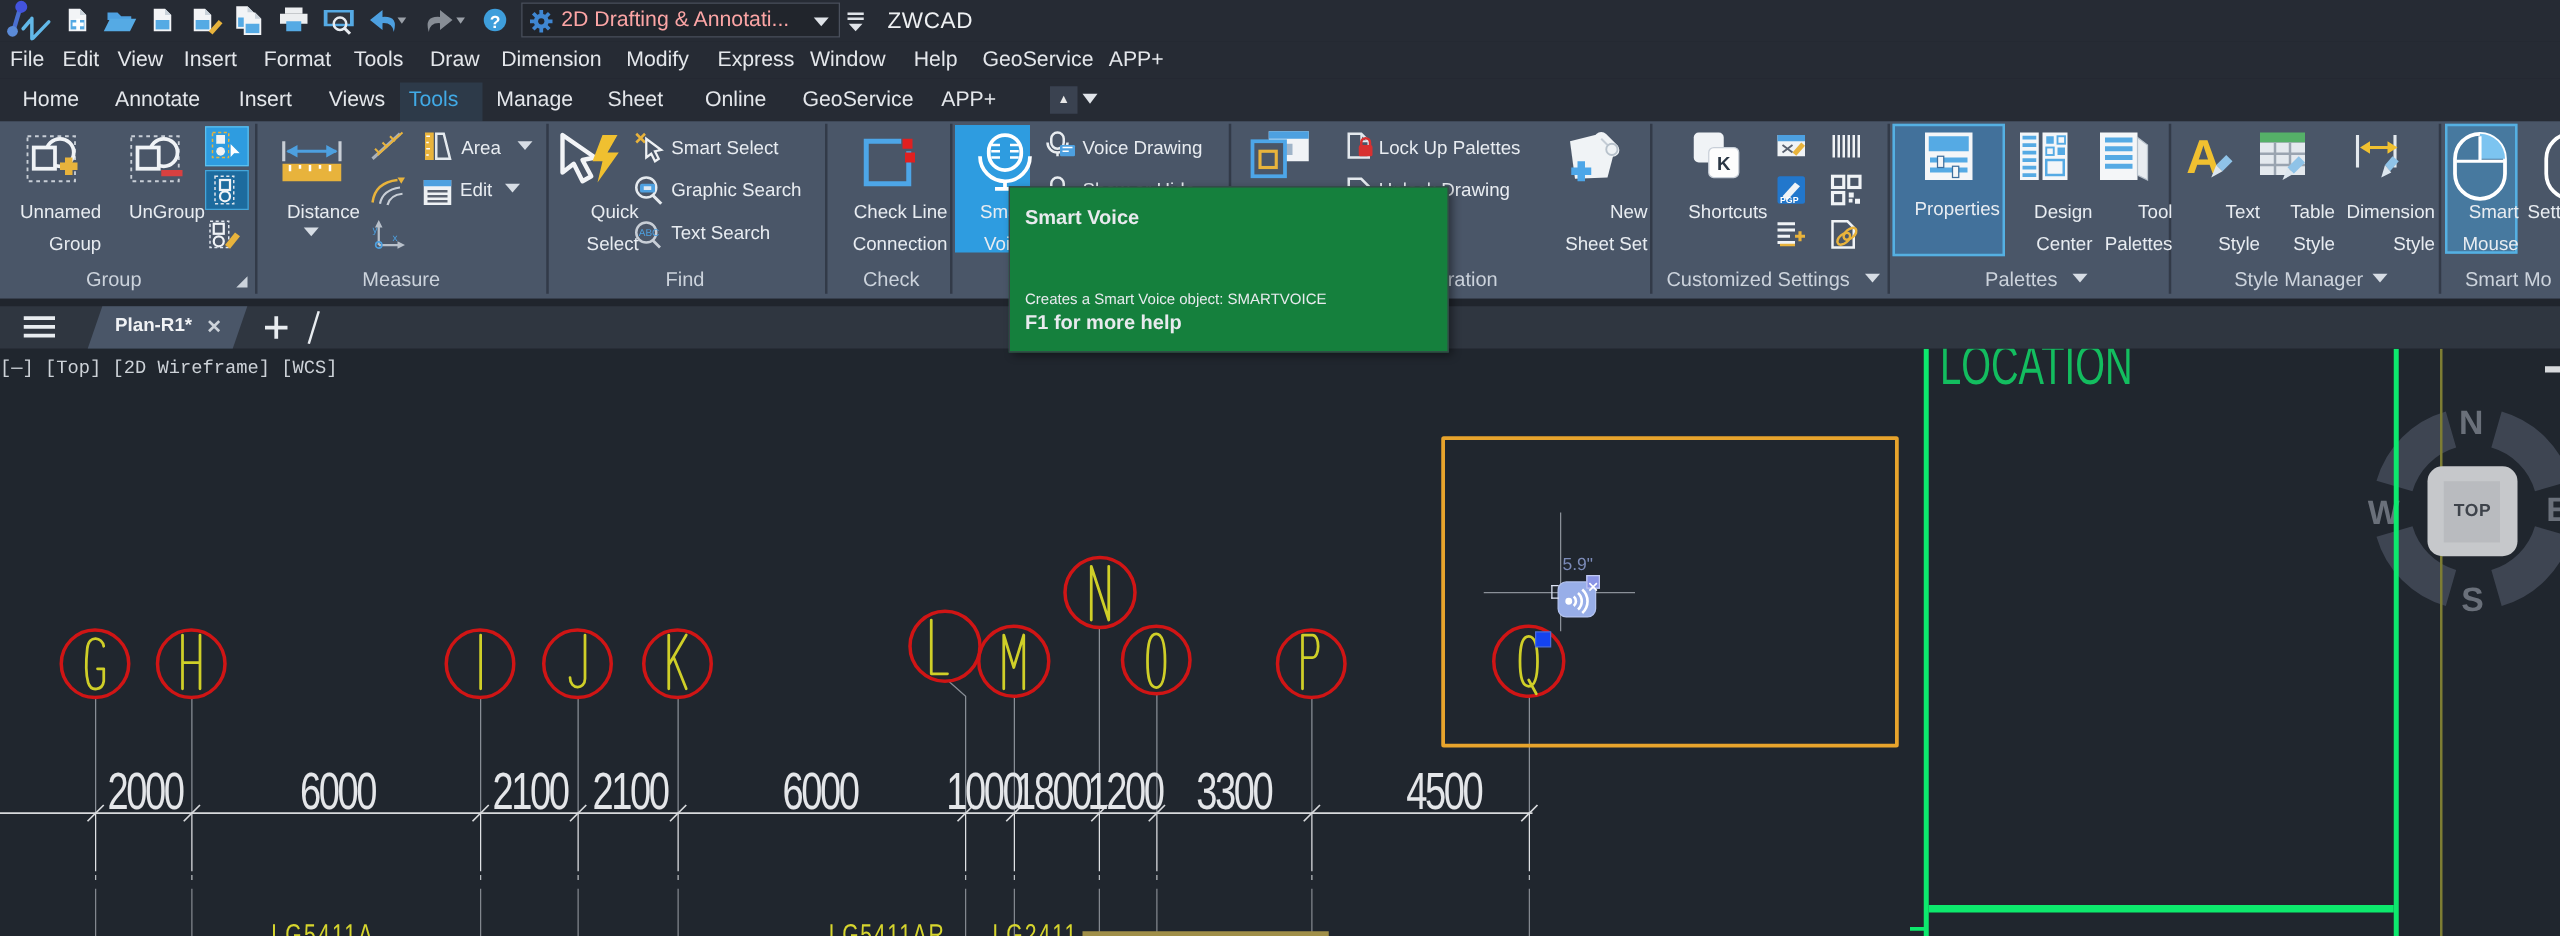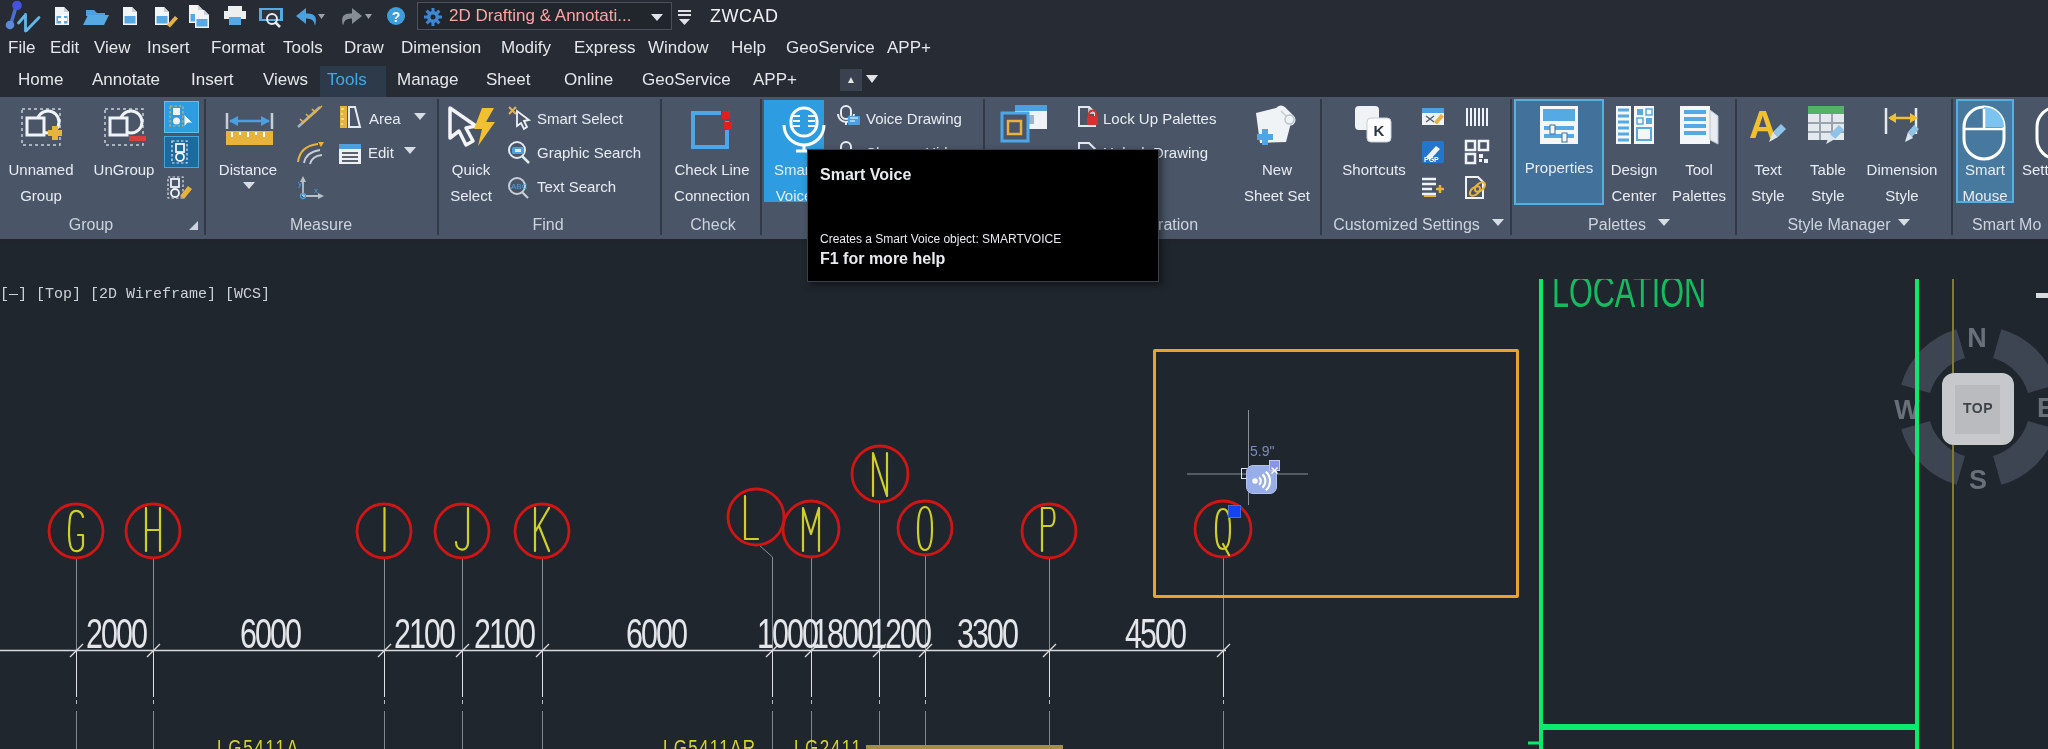--- a/index.html
+++ b/index.html
@@ -11,30 +11,30 @@
 #titlebar { position:absolute; top:0; left:0; width:2048px; height:33px; background:#262b34; }
 #menubar { position:absolute; top:33px; left:0; width:2048px; height:30px; background:#262b34; }
 .menuitem { position:absolute; top:0; height:30px; line-height:30px; color:#e4e7eb; font-size:17px; }
 #tabrow { position:absolute; top:63px; left:0; width:2048px; height:34px; background:#262b34; }
 .rtab { position:absolute; top:0; height:34px; line-height:34px; color:#e4e7eb; font-size:17px; text-align:left; }
 #tabsel { position:absolute; left:320px; top:3px; width:66px; height:31px; background:#2d3a49; }
 
 #ribbon { position:absolute; top:97px; left:0; width:2048px; height:142px; background:#4a5668; overflow:hidden; }
 .vsep { position:absolute; top:2px; width:2px; height:136px; background:#323a48; }
 .glabel { position:absolute; top:118px; height:20px; line-height:20px; font-size:16px; color:#ccd3dc; text-align:center; }
-.biglabel { position:absolute; font-size:15px; color:#e8ecf1; text-align:center; line-height:26px; }
+.biglabel { position:absolute; font-size:15px; color:#e8ecf1; text-align:right; line-height:26px; }
 .rowlabel { position:absolute; font-size:15px; color:#e8ecf1; height:22px; line-height:22px; }
 
 #strip1 { position:absolute; top:239px; left:0; width:2048px; height:6px; background:#20252d; }
 #tabstrip { position:absolute; top:245px; left:0; width:2048px; height:34px; background:#2f3640; }
 #filetab { position:absolute; left:76px; top:0; width:116px; height:34px; background:#4a5668; transform:skewX(-19deg); }
 
 #canvas { position:absolute; top:279px; left:0; width:2048px; height:470px; background:#20262e; }
 
-#bigtip { position:absolute; left:807px; top:149px; width:352px; height:133px; background:#000000; border:1px solid #3a3f49; color:#e8eaee; z-index:50; box-shadow:3px 3px 7px rgba(0,0,0,0.45); }
+#bigtip { position:absolute; left:807px; top:149px; width:352px; height:133px; background:#15803d; border:1px solid #3a3f49; color:#e8eaee; z-index:50; box-shadow:3px 3px 7px rgba(0,0,0,0.45); }
 #bigtip .t1 { position:absolute; left:12px; top:16px; font-size:16px; font-weight:bold; }
 #bigtip .t2 { position:absolute; left:12px; top:52px; font-size:12px; white-space:nowrap;margin-top:30px; }
 #bigtip .t3 { position:absolute; left:12px; top:100px; font-size:16px; font-weight:bold; }
 </style>
 </head>
 <body>
 <div id="root">
   <div id="titlebar">
     <svg width="2048" height="33" style="position:absolute;top:0;left:0">
       <defs>
@@ -433,20 +433,34 @@
     <div class="glabel" style="left:1091px;width:120px">Collaboration</div>
     <div class="glabel" style="left:1329px;width:155px">Customized Settings</div>
     <div class="abs" style="left:1492px;top:122px;width:0;height:0;border-left:6px solid transparent;border-right:6px solid transparent;border-top:7px solid #d7dde5"></div>
     <div class="glabel" style="left:1584px;width:66px">Palettes</div>
     <div class="abs" style="left:1658px;top:122px;width:0;height:0;border-left:6px solid transparent;border-right:6px solid transparent;border-top:7px solid #d7dde5"></div>
     <div class="glabel" style="left:1786px;width:106px">Style Manager</div>
     <div class="abs" style="left:1898px;top:122px;width:0;height:0;border-left:6px solid transparent;border-right:6px solid transparent;border-top:7px solid #d7dde5"></div>
     <div class="glabel" style="left:1972px;width:90px;text-align:left">Smart Mo</div>
   </div>
   <div id="strip1"></div>
+  <div id="tabstrip">
+    <div class="abs" style="left:19px;top:8px;width:25px;height:17px">
+      <div style="height:3px;background:#e8ecf0;margin-bottom:4px"></div>
+      <div style="height:3px;background:#e8ecf0;margin-bottom:4px"></div>
+      <div style="height:3px;background:#e8ecf0"></div>
+    </div>
+    <div id="filetab"></div>
+    <span class="abs" style="left:92px;top:7px;font-size:15px;font-weight:bold;color:#f0f2f5">Plan-R1*</span>
+    <span class="abs" style="left:165px;top:7px;font-size:15px;font-weight:bold;color:#cdd3da">✕</span>
+    <svg width="60" height="34" style="position:absolute;left:205px;top:0">
+      <path d="M7,17 h18 M16,8 v18" stroke="#e8ecf0" stroke-width="3"></path>
+      <path d="M50,4 l-8,26" stroke="#e8ecf0" stroke-width="2"></path>
+    </svg>
+  </div>
   <div id="canvas">
     <svg id="cv" width="2048" height="470" style="position:absolute;top:0;left:0">
 
       <text x="0" y="19" font-family="Liberation Mono, monospace" font-size="15" fill="#cdd2d8">[—] [Top] [2D Wireframe] [WCS]</text>
 
       <g stroke="#888e96" stroke-width="1">
         <path d="M76.5,279 V371 M153.5,279 V371 M384.5,279 V371 M462.5,279 V371 M542.5,279 V371 M811.5,279 V371 M879.5,224 V371 M925.5,277 V371 M1049.5,279 V371 M1223.5,278 V371"></path>
         <path d="M759,266 l13.5,12 V371" fill="none"></path>
       </g>
       <g stroke-width="1">

